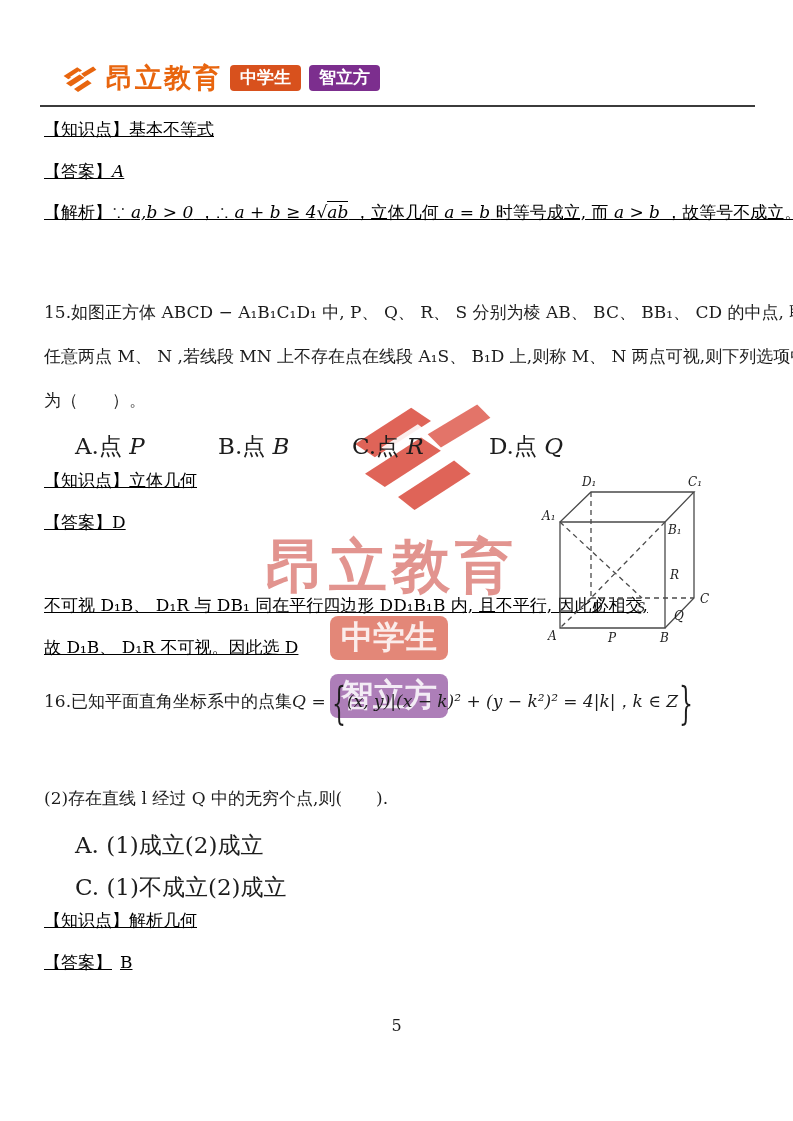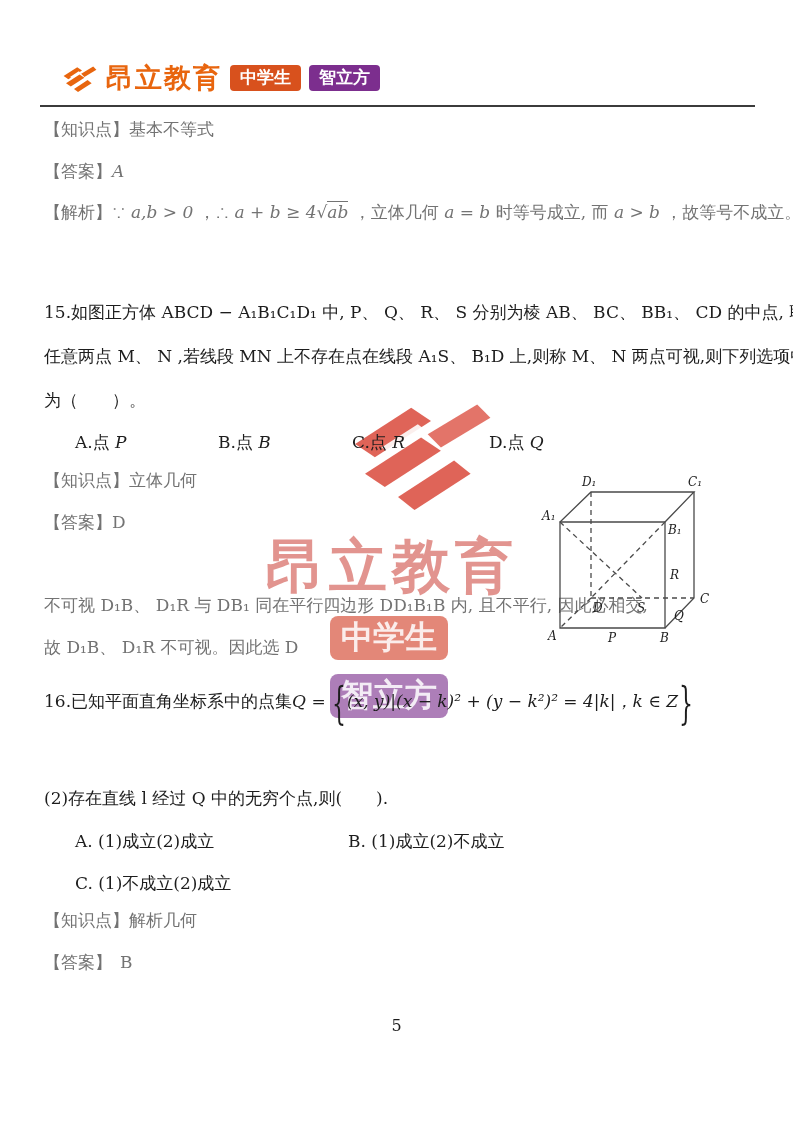--- a/index.html
+++ b/index.html
@@ -19,24 +19,24 @@
   .logo-row { position:absolute; left:58px; top:60px; display:flex; align-items:center; gap:8px; }
   .brand-text { font-family:"Liberation Sans",sans-serif; font-weight:bold; font-size:27px; color:#e8650e; letter-spacing:2px; }
   .badge { font-family:"Liberation Sans",sans-serif; font-weight:bold; color:#fff; font-size:17px;
            padding:3px 10px; border-radius:4px; line-height:1.2; }
   .badge-orange { background:#d8511d; }
   .badge-purple { background:#7c2e8e; }
   .header-rule { position:absolute; left:40px; top:105px; width:715px; border-top:2px solid #3b3b3b; }
 
   
   .line { position:absolute; left:44px; font-size:17px; white-space:nowrap; }
-  .red  { color:#737373; }
+  .red  { color:#000000;text-decoration:underline; }
   .it   { font-style:italic; }
   .rad  { border-top:1.2px solid currentColor; font-style:italic; }
-  .opt  { position:absolute; font-size:17px; white-space:nowrap; }
+  .opt  { position:absolute; font-size:23px; white-space:nowrap; }
 
   
   .brace { display:inline-block; transform:scaleY(2.0); font-size:22px; vertical-align:-4px; padding:0 1px; }
 
   
   #cube-figure { position:absolute; left:540px; top:460px; }
 
   
   .wm-icon { position:absolute; left:332px; top:388px; opacity:0.85; }
   .wm-brand { position:absolute; left:266px; top:528px; font-family:"Liberation Sans",sans-serif;
@@ -138,20 +138,19 @@
       <text x="134" y="160">Q</text>
       <text x="130" y="119">R</text>
       <text x="97" y="152">S</text>
     </g>
   </svg>
 
   <div class="line" style="top:690px"><span>16.已知平面直角坐标系中的点集</span><span class="it">Q</span><span> = </span><span class="brace">{</span><span class="it">(x, y)|(x − k)² + (y − k²)² = 4|k|，</span><span class="it">k ∈ Z</span><span class="brace">}</span></div>
   <div class="line" style="top:787px">(2)存在直线 l 经过 Q 中的无穷个点,则(　　).</div>
 
   <div class="opt" style="left:75px;top:830px">A. (1)成立(2)成立</div>
-  <div class="opt" style="left:348px;top:830px">B. (1)成立(2)不成立</div>
   <div class="opt" style="left:75px;top:872px">C. (1)不成立(2)成立</div>
 
   <div class="line red" style="top:909px">【知识点】解析几何</div>
   <div class="line red" style="top:951px"><span>【答案】</span><span style="padding-left:8px">B</span></div>
 
   <div class="page-num">5</div>
 </div>
 
 </body></html>

